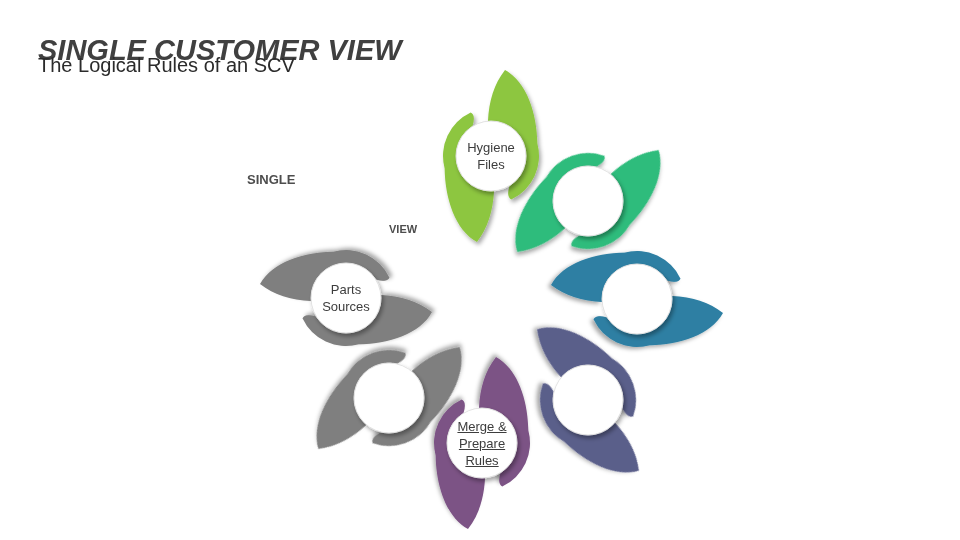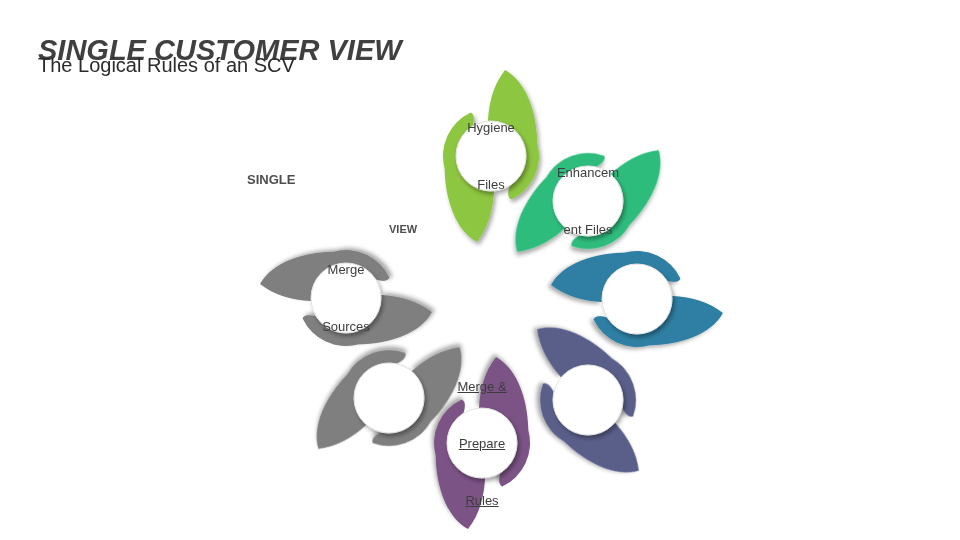--- a/index.html
+++ b/index.html
@@ -31,21 +31,21 @@
   }
   .cw-1 { left: 247px; top: 172px; font-size: 13px; }
   .cw-2 { left: 285px; top: 196px; font-size: 20px; }
   .cw-3 { left: 389px; top: 223px; font-size: 11px; }
 
   .node-label {
     position: absolute; width: 84px; height: 64px;
     display: flex; flex-direction: column;
     align-items: center; justify-content: center;
     text-align: center;
-    font-size: 13px; line-height: 17px; color: #3d3d3d; gap: 40px;
+    font-size: 13px; line-height: 17px; color: #3d3d3d;
   }
   .node-label span { display: block; white-space: nowrap; }
 
   .nl-0 { left: 449px; top: 124px; }
   .nl-1 { left: 546px; top: 169px; }
   .nl-2 { left: 595px; top: 267px; }
   .nl-3 { left: 546px; top: 368px; }
   .nl-4 { left: 440px; top: 411px; text-decoration: underline; }
   .nl-5 { left: 347px; top: 366px; }
   .nl-6 { left: 304px; top: 266px; }
@@ -113,28 +113,24 @@
       </g>
     </svg>
 
     <div class="center-word cw-1">SINGLE</div>
     <div class="center-word cw-3">VIEW</div>
 
     <div class="node-label nl-0">
       <span>Hygiene</span>
       <span>Files</span>
     </div>
-    <div class="node-label nl-1">
-      <span>Enhancem</span>
-      <span>ent Files</span>
-    </div>
     <div class="node-label nl-4">
       <span>Merge &amp;</span>
       <span>Prepare</span>
       <span>Rules</span>
     </div>
     <div class="node-label nl-6">
-      <span>Merge</span>
+      <span>Parts</span>
       <span>Sources</span>
     </div>
 
   </div>
 </div>
 
 </body></html>

